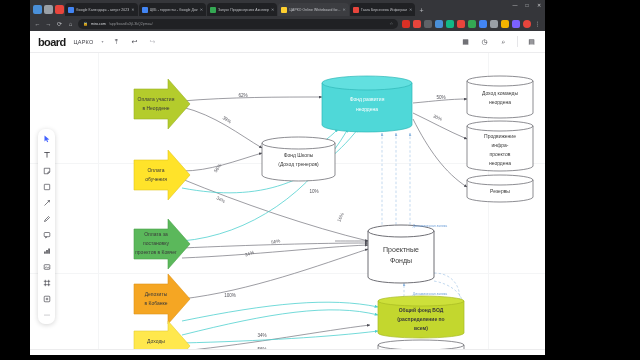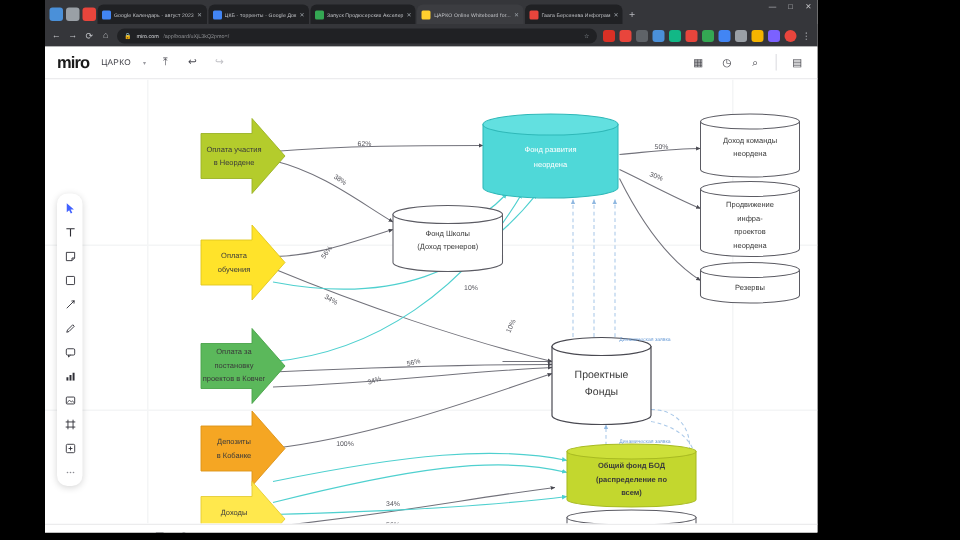--- a/index.html
+++ b/index.html
@@ -145,21 +145,21 @@
           <span class="extico" style="background:#9aa0a6"></span>
           <span class="extico" style="background:#f4b400"></span>
           <span class="extico" style="background:#7b61ff"></span>
           <span class="extico" style="background:#e8453c;border-radius:50%"></span>
           <span class="navico">⋮</span>
         </div>
       </div>
     </div>
 
     <div class="appbar">
-      <span class="logo">miro</span>
+      <span class="logo">board</span>
       <span class="boardname">ЦАРКО</span>
       <span class="bchev">▾</span>
       <span class="abtn">⤒</span>
       <span class="abtn">↩</span>
       <span class="abtn dim">↪</span>
       <span class="spacer"></span>
       <span class="rbtn">▦</span>
       <span class="rbtn">◷</span>
       <span class="rbtn">⌕</span>
       <span class="vdiv"></span>

